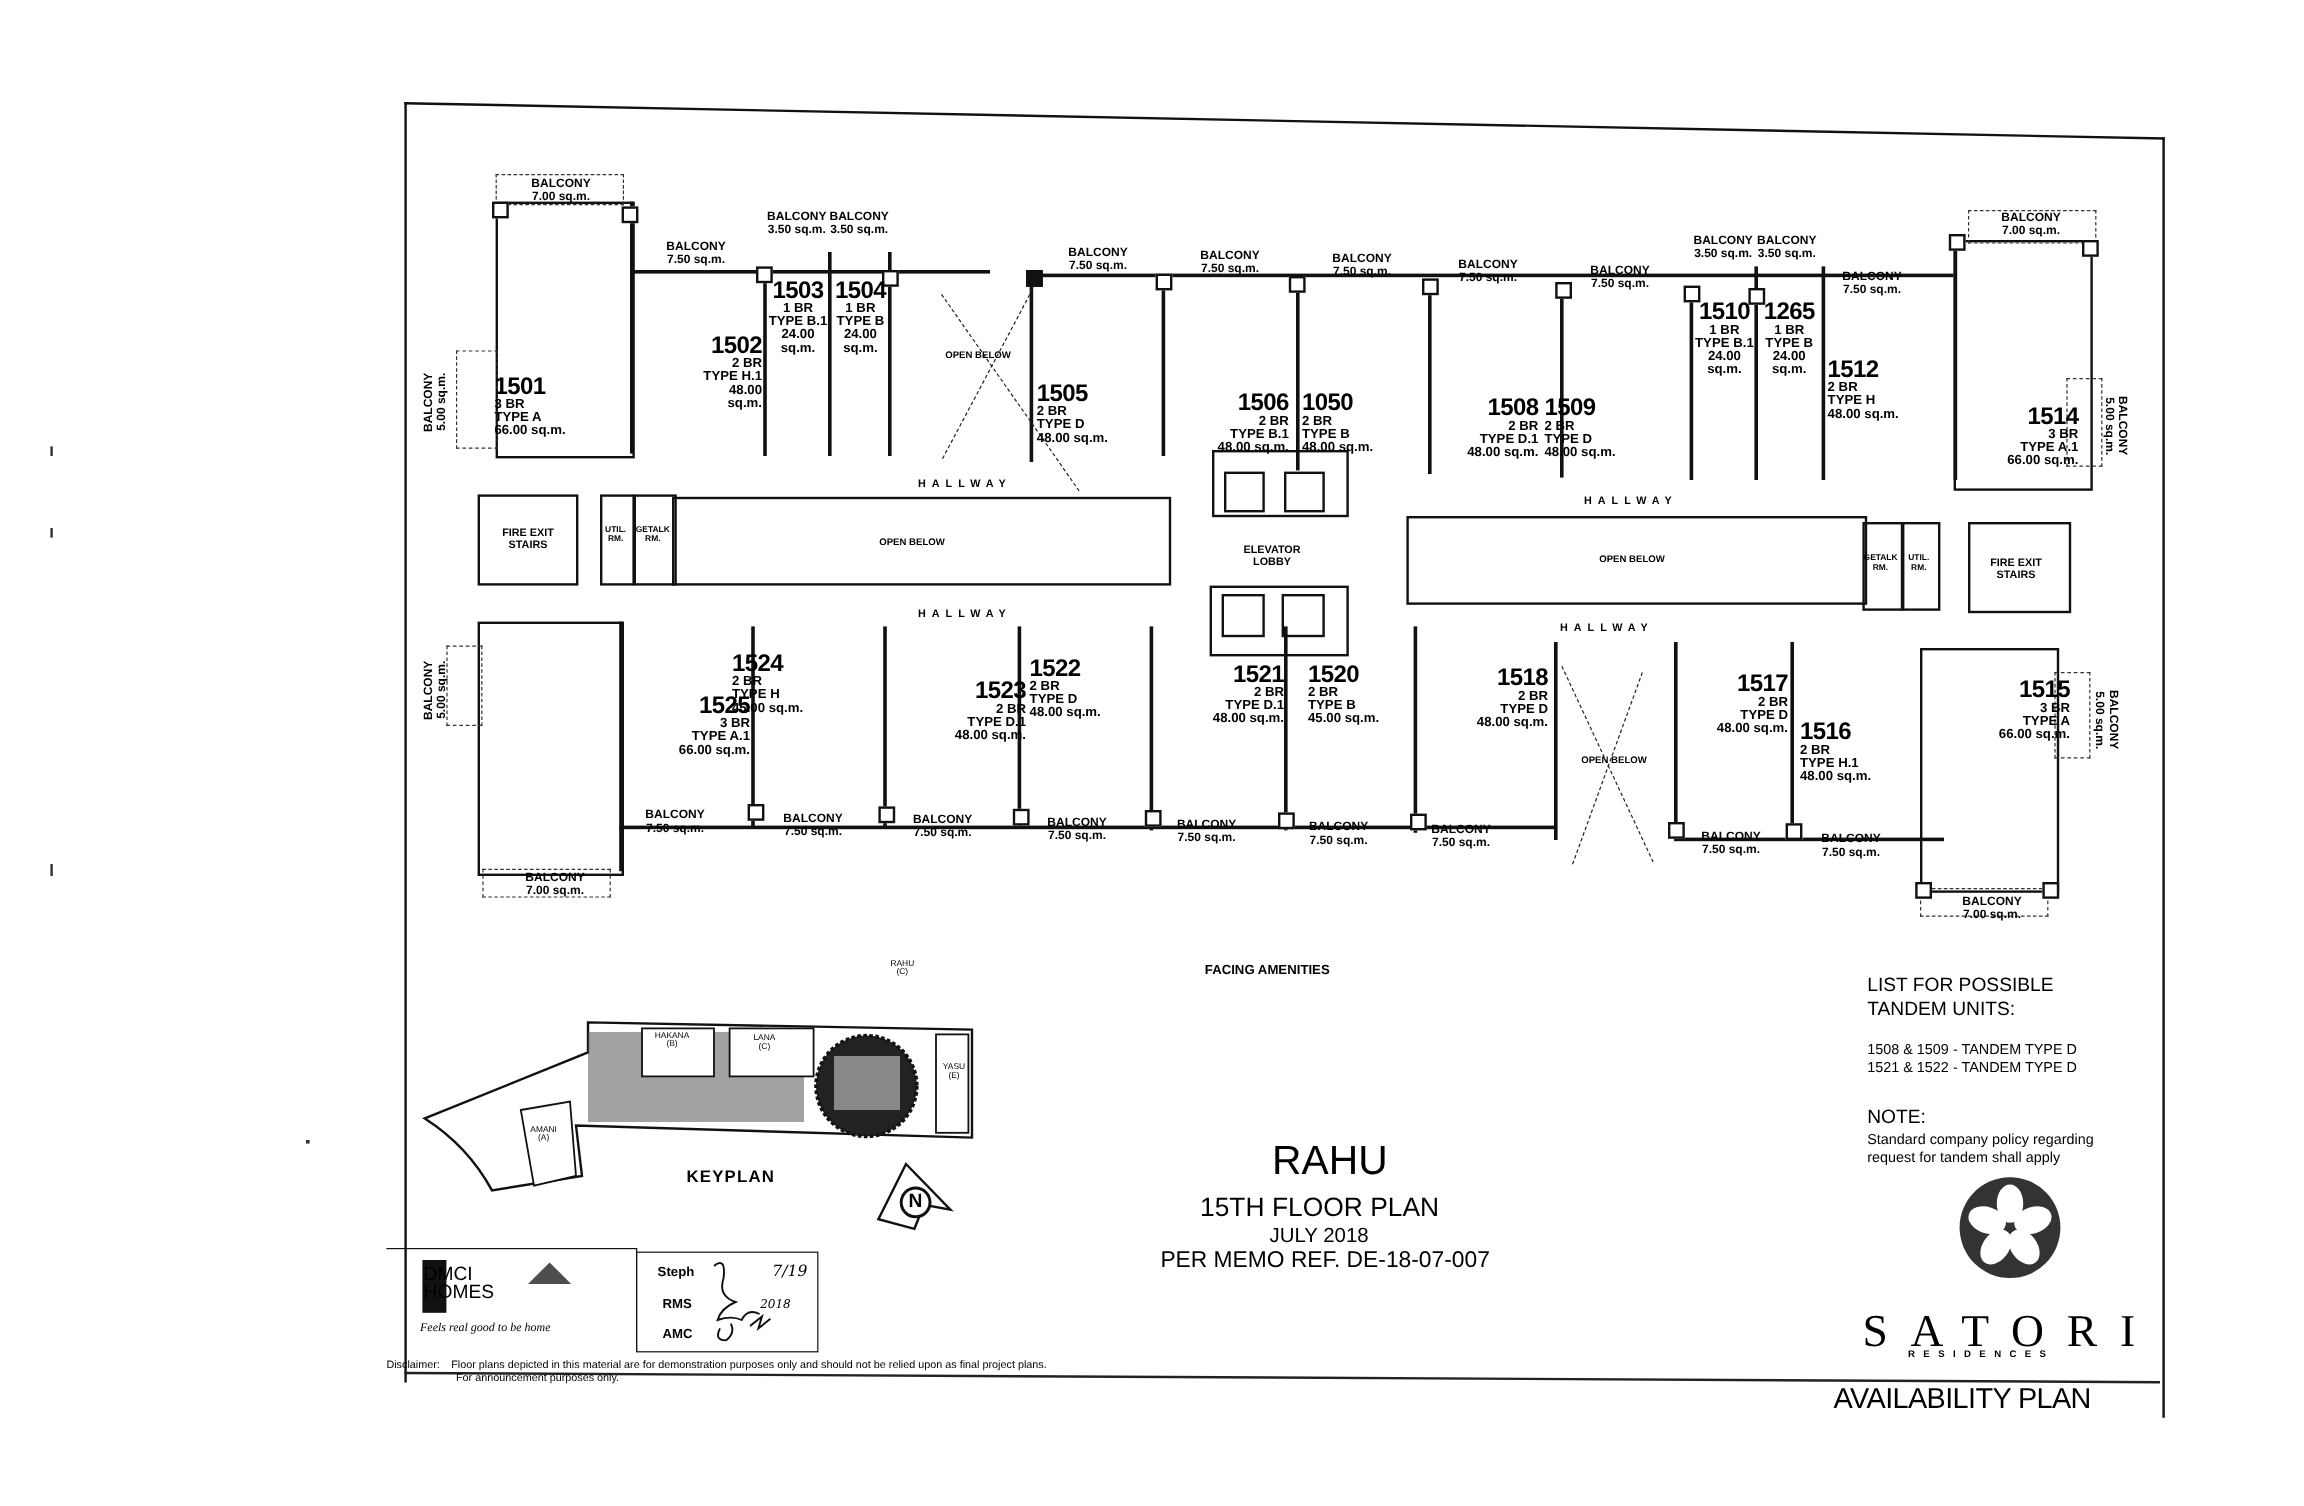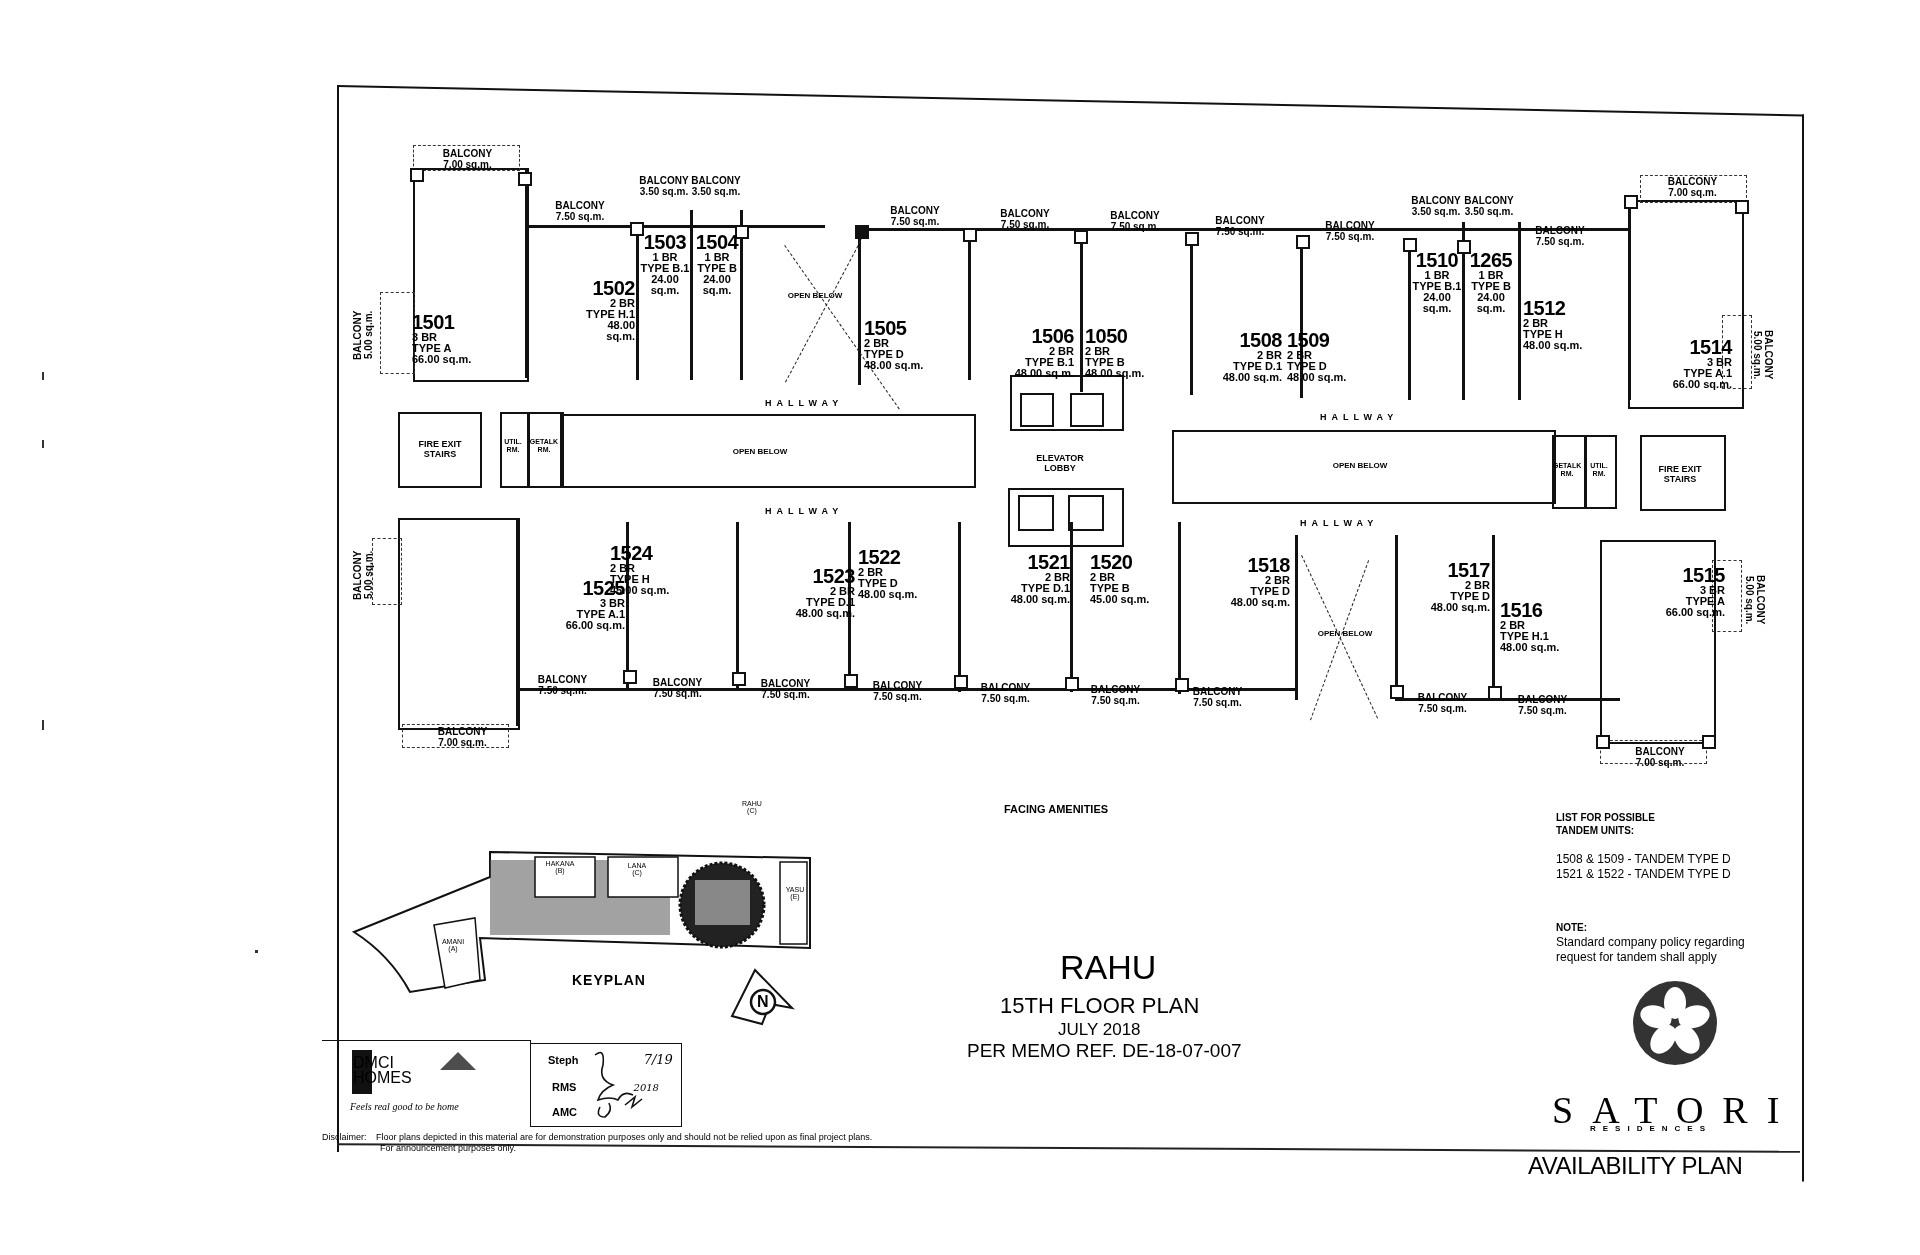--- a/index.html
+++ b/index.html
@@ -18,21 +18,21 @@
   .balc { position:absolute; font-size:10px; font-weight:bold; line-height:1.1; text-align:center; }
   .balc-v { position:absolute; font-size:10px; font-weight:bold; line-height:1.1; writing-mode:vertical-rl; transform:rotate(180deg); text-align:center; }
   .hall { position:absolute; font-size:9px; letter-spacing:5px; font-weight:bold; }
   .room-label { position:absolute; font-size:9px; font-weight:bold; text-align:center; line-height:1.1; }
   .void { position:absolute; border:2px solid #111; }
   .xline { position:absolute; border-top:1.5px dashed #222; transform-origin:0 0; }
   .title-rahu { position:absolute; left:1060px; top:948px; font-size:34px; }
   .title-sub  { position:absolute; left:1000px; top:993px; font-size:22px; }
   .title-date { position:absolute; left:1058px; top:1020px; font-size:17px; }
   .title-memo { position:absolute; left:967px; top:1040px; font-size:19px; }
-  .note-h { font-size:10px; font-weight:bold; }
+  .note-h { font-size:16px; font-weight:normal; }
   .note-t { font-size:12px; }
   .keyplan-shape { position:absolute; }
   .sign-box { position:absolute; border:1.5px solid #111; }
 </style>
 </head>
 <body>
 
 <div class="sheet-border"></div>
 <div class="abs" style="left:337px;top:1147px;width:1463px;height:2px;background:#222;transform:skewY(0.3deg);"></div>
 

